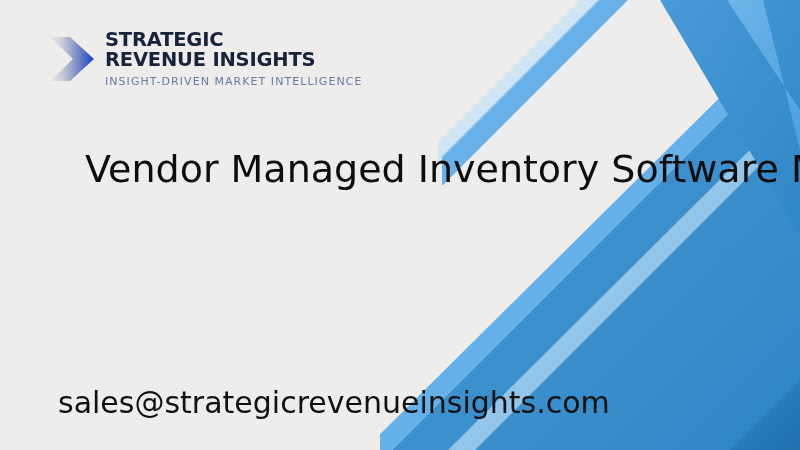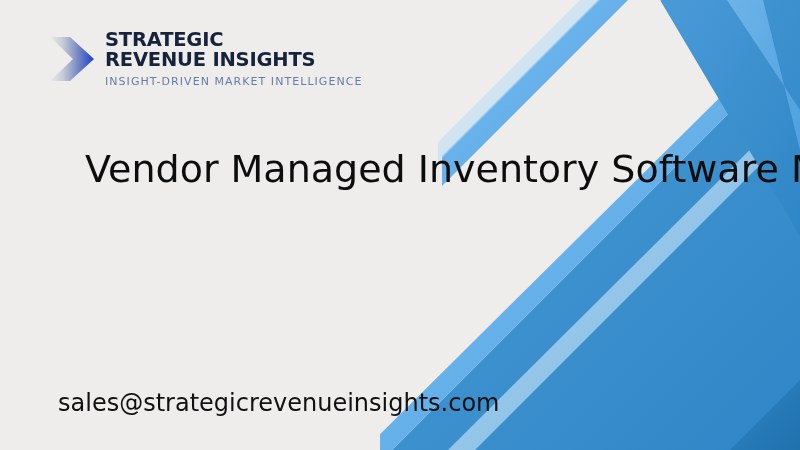--- a/index.html
+++ b/index.html
@@ -74,21 +74,21 @@
     white-space: nowrap;
     letter-spacing: 0px;
     line-height: 46px;
   }
 
   
   #email {
     position: absolute;
     left: 58px;
     top: 388px;
-    font-size: 24px;
+    font-size: 30px;
     font-weight: normal;
     color: #111111;
     white-space: nowrap;
     line-height: 30px;
   }
 </style>
 </head>
 <body>
 
 <div id="slide">

